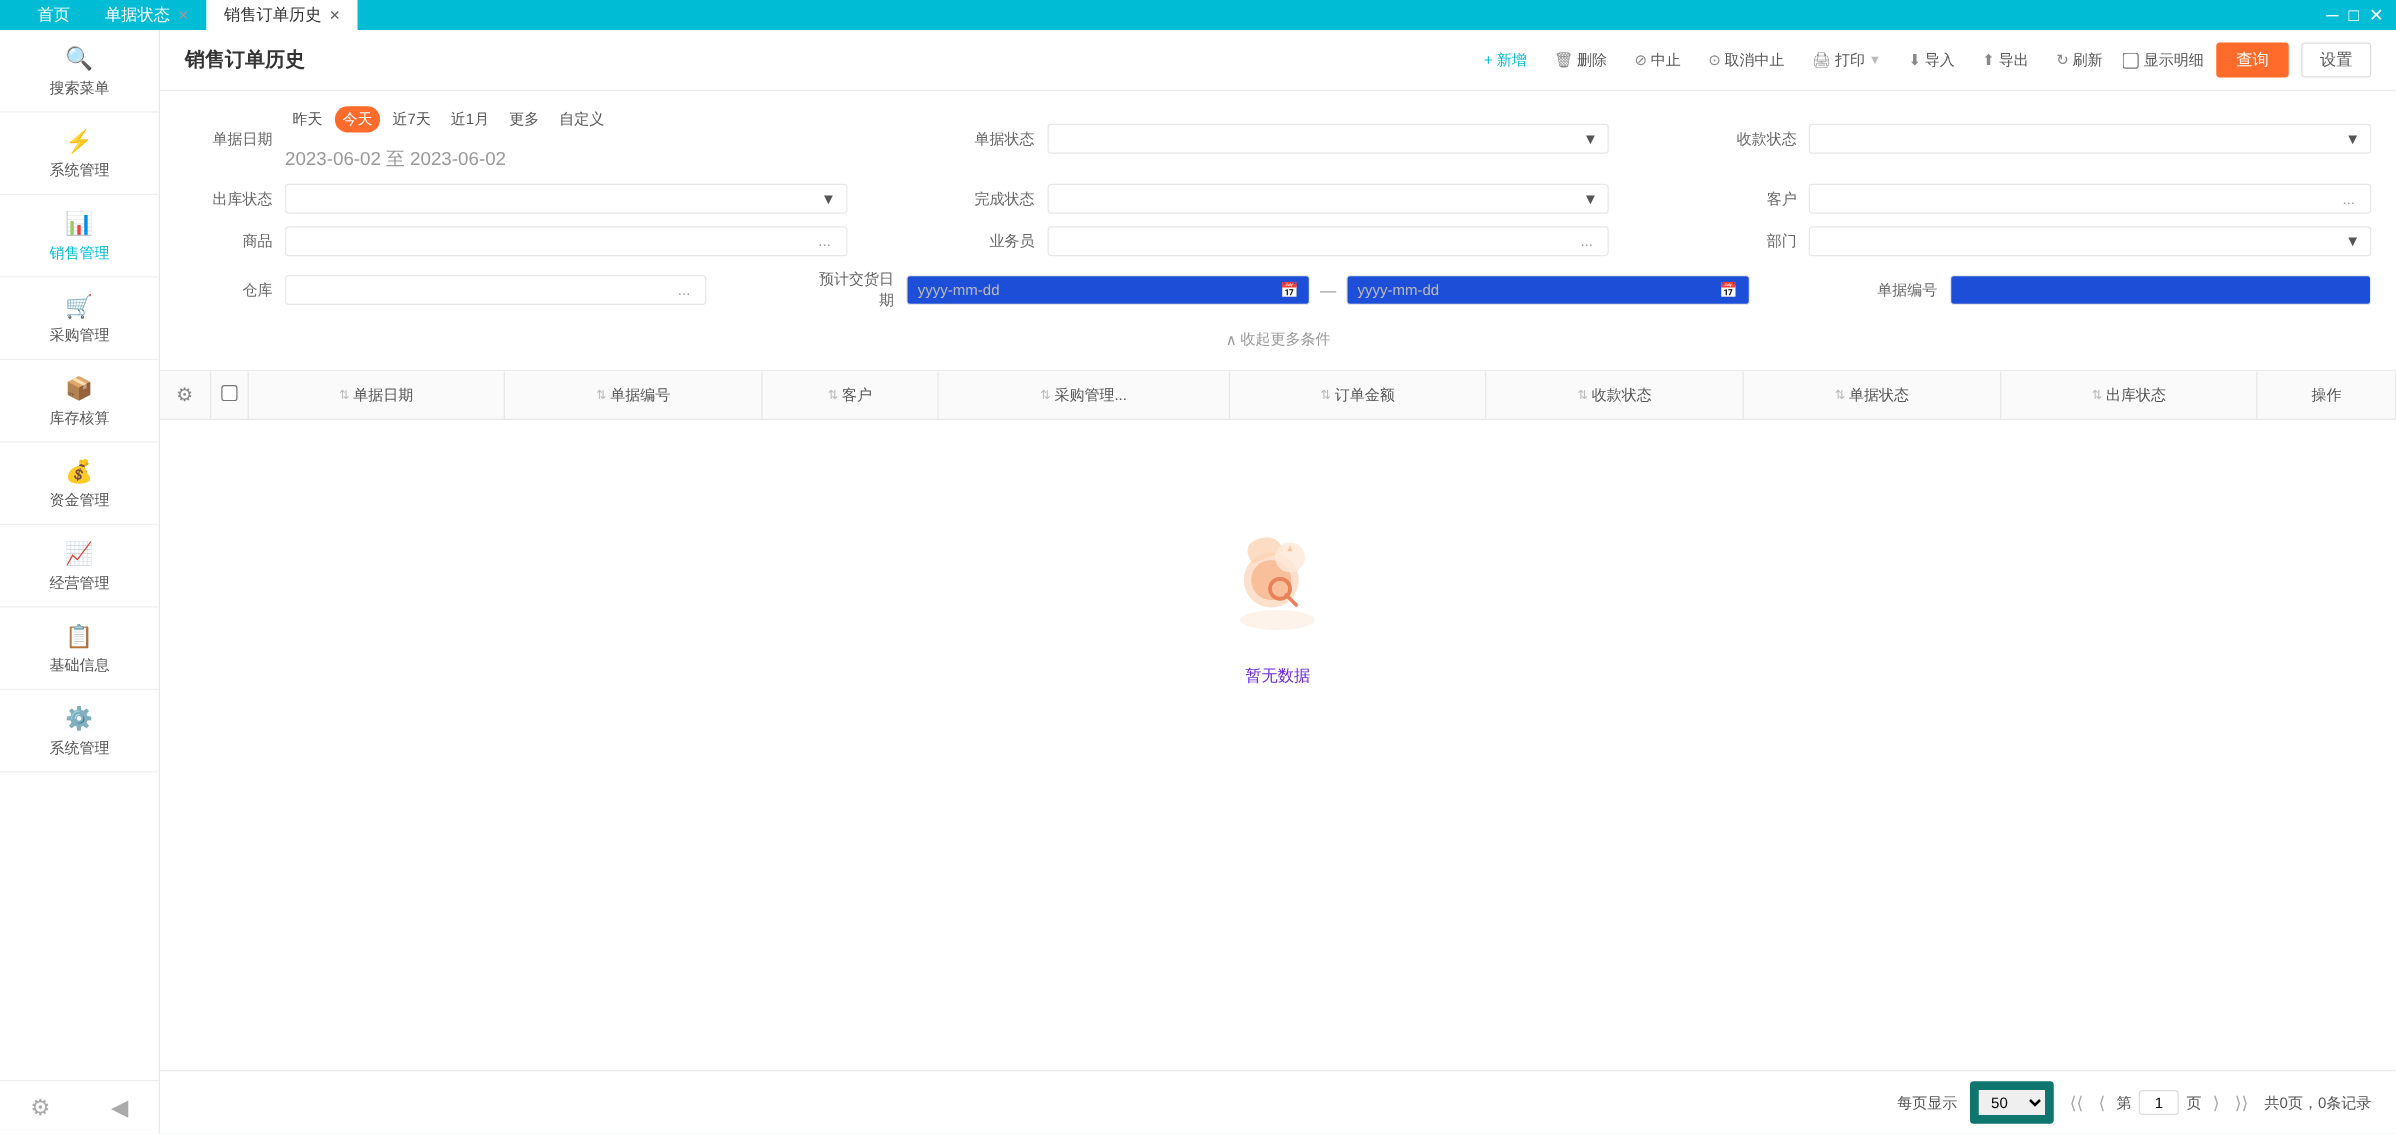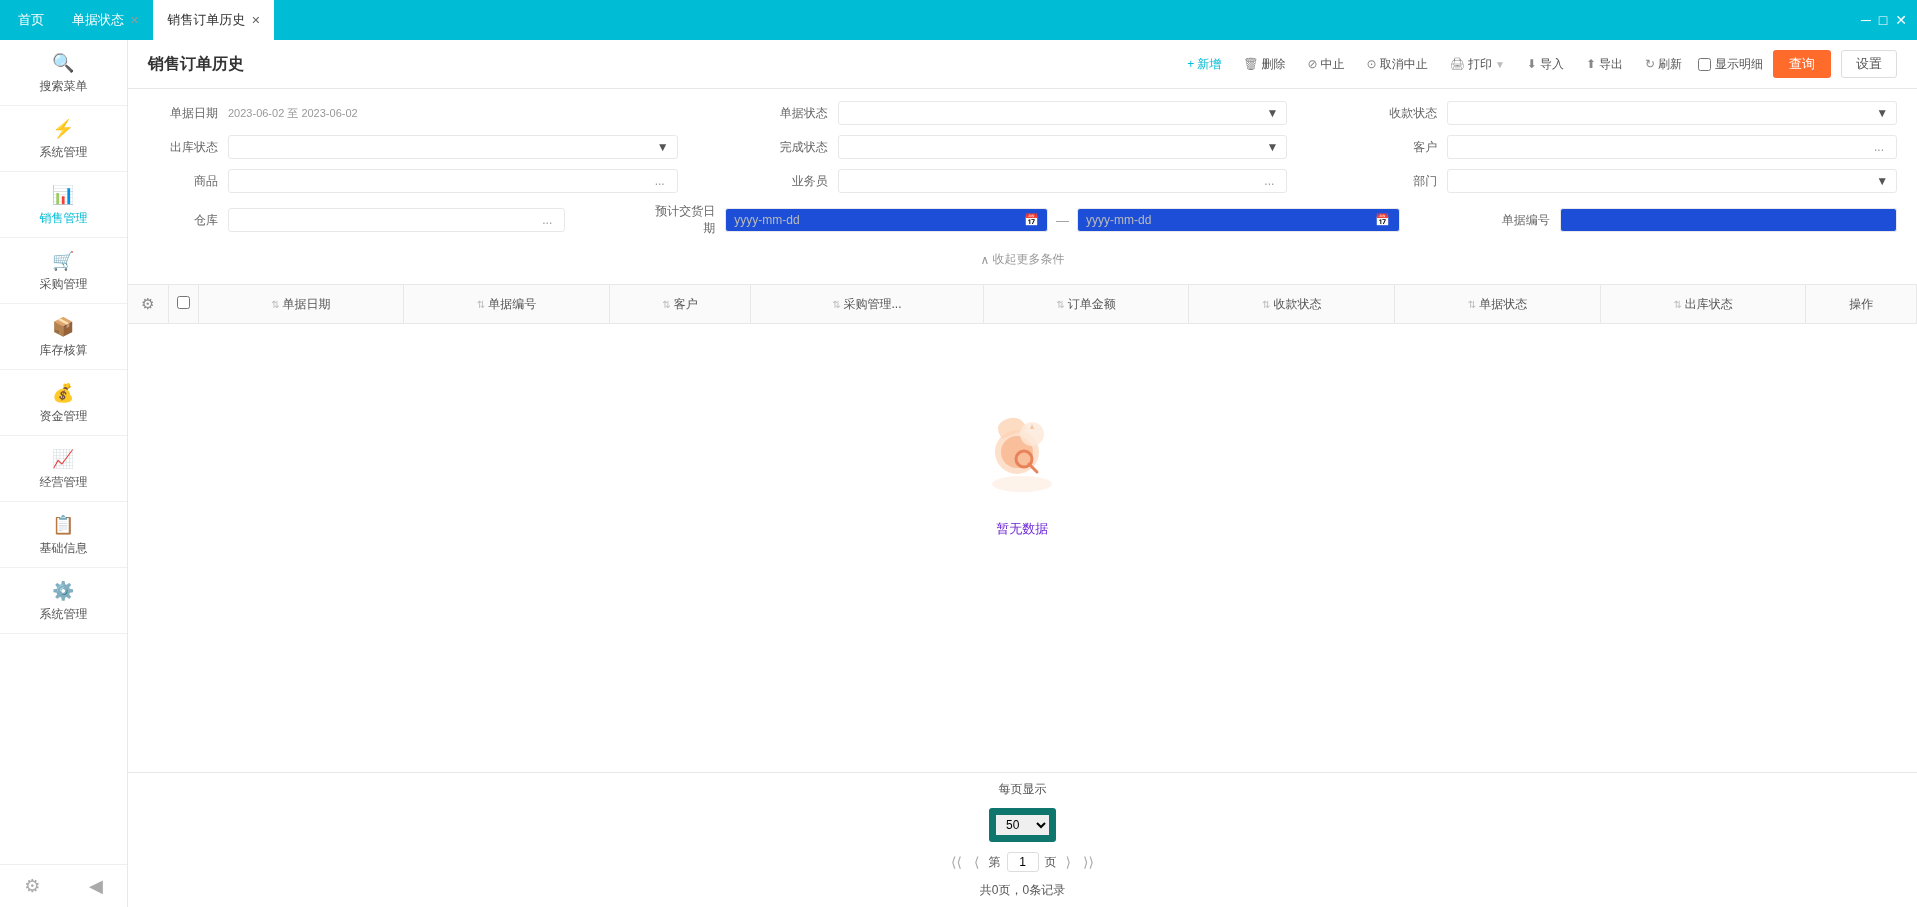--- a/index.html
+++ b/index.html
@@ -1,24 +1,24 @@
 <!DOCTYPE html>
 <html><head>
   <meta charset="utf-8">
   <style>
     * { box-sizing: border-box; margin: 0; padding: 0; }
     body { font-family: "Microsoft YaHei", Arial, sans-serif; font-size: 13px; background: #f5f5f5; display: flex; flex-direction: column; height: 907px; overflow: hidden; }
 
     
     .top-bar {
       background: #00bcd4;
-      height: 40px;
-      display: flex;
-      align-items: center;
-      padding: 0 0 0 4px;
+      height: 24px;
+      display: flex;
+      align-items: center;
+      padding: 0 0 0 16px;
       flex-shrink: 0;
     }
     .tab-item {
       height: 40px;
       display: flex;
       align-items: center;
       padding: 0 14px;
       color: #fff;
       font-size: 13px;
       cursor: pointer;
@@ -201,23 +201,23 @@
       padding: 2px 6px;
       border-radius: 10px;
       cursor: pointer;
       color: #555;
     }
     .date-quick-btn.active {
       background: #ff6b2b;
       color: #fff;
     }
     .date-range-text {
-      font-size: 11px;
+      font-size: 15px;
       color: #999;
-      margin-top: 0;
+      margin-top: 12px;
     }
     .filter-select {
       border: 1px solid #e8e8e8;
       border-radius: 3px;
       padding: 4px 8px;
       font-size: 12px;
       color: #555;
       cursor: pointer;
       display: flex;
       align-items: center;
@@ -317,21 +317,20 @@
       background: #fff;
       border-top: 1px solid #e8e8e8;
       padding: 8px 20px;
       display: flex;
       align-items: center;
       justify-content: flex-end;
       gap: 10px;
       font-size: 12px;
       color: #555;
       flex-shrink: 0;
-      flex-direction: column;
     }
     .page-size-select {
       border: 7px solid #0f766e;
       border-radius: 3px;
       padding: 2px 6px;
       font-size: 12px;
       cursor: pointer;
     }
     .pagination {
       display: flex;
@@ -467,20 +466,28 @@
         <button class="btn-query">查询</button>
         <button class="btn-setting">设置</button>
       </div>
     </div>
 
     <div class="filter-area">
 
       <div class="filter-row">
         <span class="filter-label">单据日期</span>
         <div style="display:flex;flex-direction:column;flex:1;">
+          <div class="date-quick-btns">
+            <span class="date-quick-btn">昨天</span>
+            <span class="date-quick-btn active">今天</span>
+            <span class="date-quick-btn">近7天</span>
+            <span class="date-quick-btn">近1月</span>
+            <span class="date-quick-btn">更多</span>
+            <span class="date-quick-btn">自定义</span>
+          </div>
           <div class="date-range-text">2023-06-02 至 2023-06-02</div>
         </div>
         <span class="filter-separator"></span>
         <span class="filter-label">单据状态</span>
         <div class="filter-control">
           <div class="filter-select filter-select-wide">
             <span></span>
             <span>▼</span>
           </div>
         </div>

